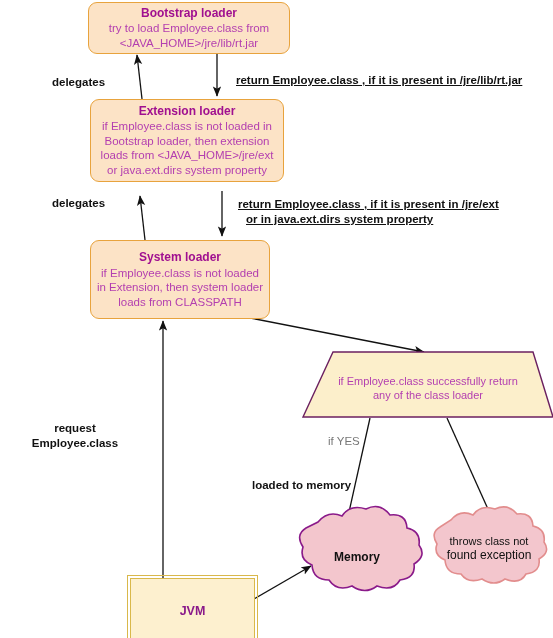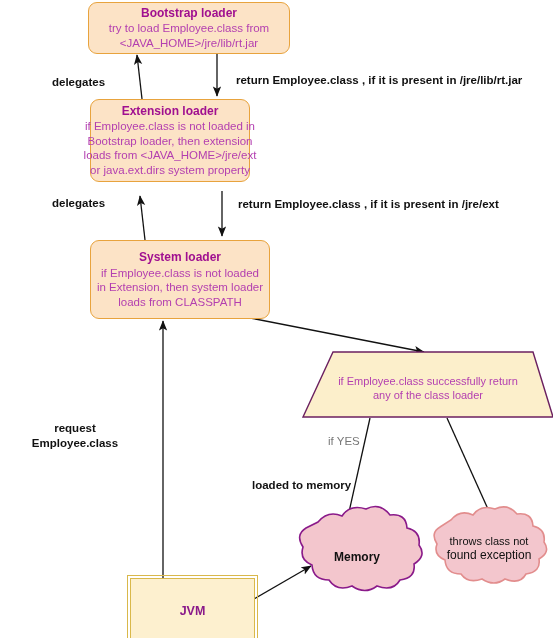--- a/index.html
+++ b/index.html
@@ -96,20 +96,21 @@
     color: #111111;
     font-weight: bold;
     white-space: pre;
   }
   .edge-label.gray {
     color: #777777;
     font-weight: normal;
   }
   .edge-label.right-txt {
     text-align: left;
+    text-decoration: underline;
   }
   .edge-label.center-txt {
     text-align: center;
   }
 </style>
 </head>
 <body>
 
 <div id="canvas">
 
@@ -154,21 +155,21 @@
                q-12,-5 -8,-16 q-7,-11 3,-17 z" fill="#f3c6cd" stroke="#e28d8d" stroke-width="1.6"></path>
     </g>
   </svg>
 
   <div class="node loader-box" style="left:88px; top:2px; width:202px; height:52px;">
     <div class="title">Bootstrap loader</div>
     <div class="body-line">try to load Employee.class from</div>
     <div class="body-line">&lt;JAVA_HOME&gt;/jre/lib/rt.jar</div>
   </div>
 
-  <div class="node loader-box" style="left:90px; top:99px; width:160px; height:83px;">
+  <div class="node loader-box" style="left:90px; top:99px; width:194px; height:83px;">
     <div class="title">Extension loader</div>
     <div class="body-line">if Employee.class is not loaded in</div>
     <div class="body-line">Bootstrap loader, then extension</div>
     <div class="body-line">loads from &lt;JAVA_HOME&gt;/jre/ext</div>
     <div class="body-line">or java.ext.dirs system property</div>
   </div>
 
   <div class="node loader-box" style="left:90px; top:240px; width:180px; height:79px;">
     <div class="title">System loader</div>
     <div class="body-line">if Employee.class is not loaded</div>
@@ -196,20 +197,21 @@
     <div>JVM</div>
   </div>
 
   <div class="edge-label" style="left:52px; top:75px;">delegates</div>
 
   <div class="edge-label right-txt" style="left:236px; top:73px;">return Employee.class , if it is present in /jre/lib/rt.jar</div>
 
   <div class="edge-label" style="left:52px; top:196px;">delegates</div>
 
   <div class="edge-label right-txt" style="left:238px; top:197px;">return Employee.class , if it is present in /jre/ext</div>
+  <div class="edge-label right-txt" style="left:246px; top:212px;">or in java.ext.dirs system property</div>
 
   <div class="edge-label center-txt" style="left:20px; top:421px; width:110px;">request</div>
   <div class="edge-label center-txt" style="left:20px; top:436px; width:110px;">Employee.class</div>
 
   <div class="edge-label gray" style="left:328px; top:434px;">if YES</div>
 
   <div class="edge-label" style="left:252px; top:478px;">loaded to memory</div>
 
 </div>
 

